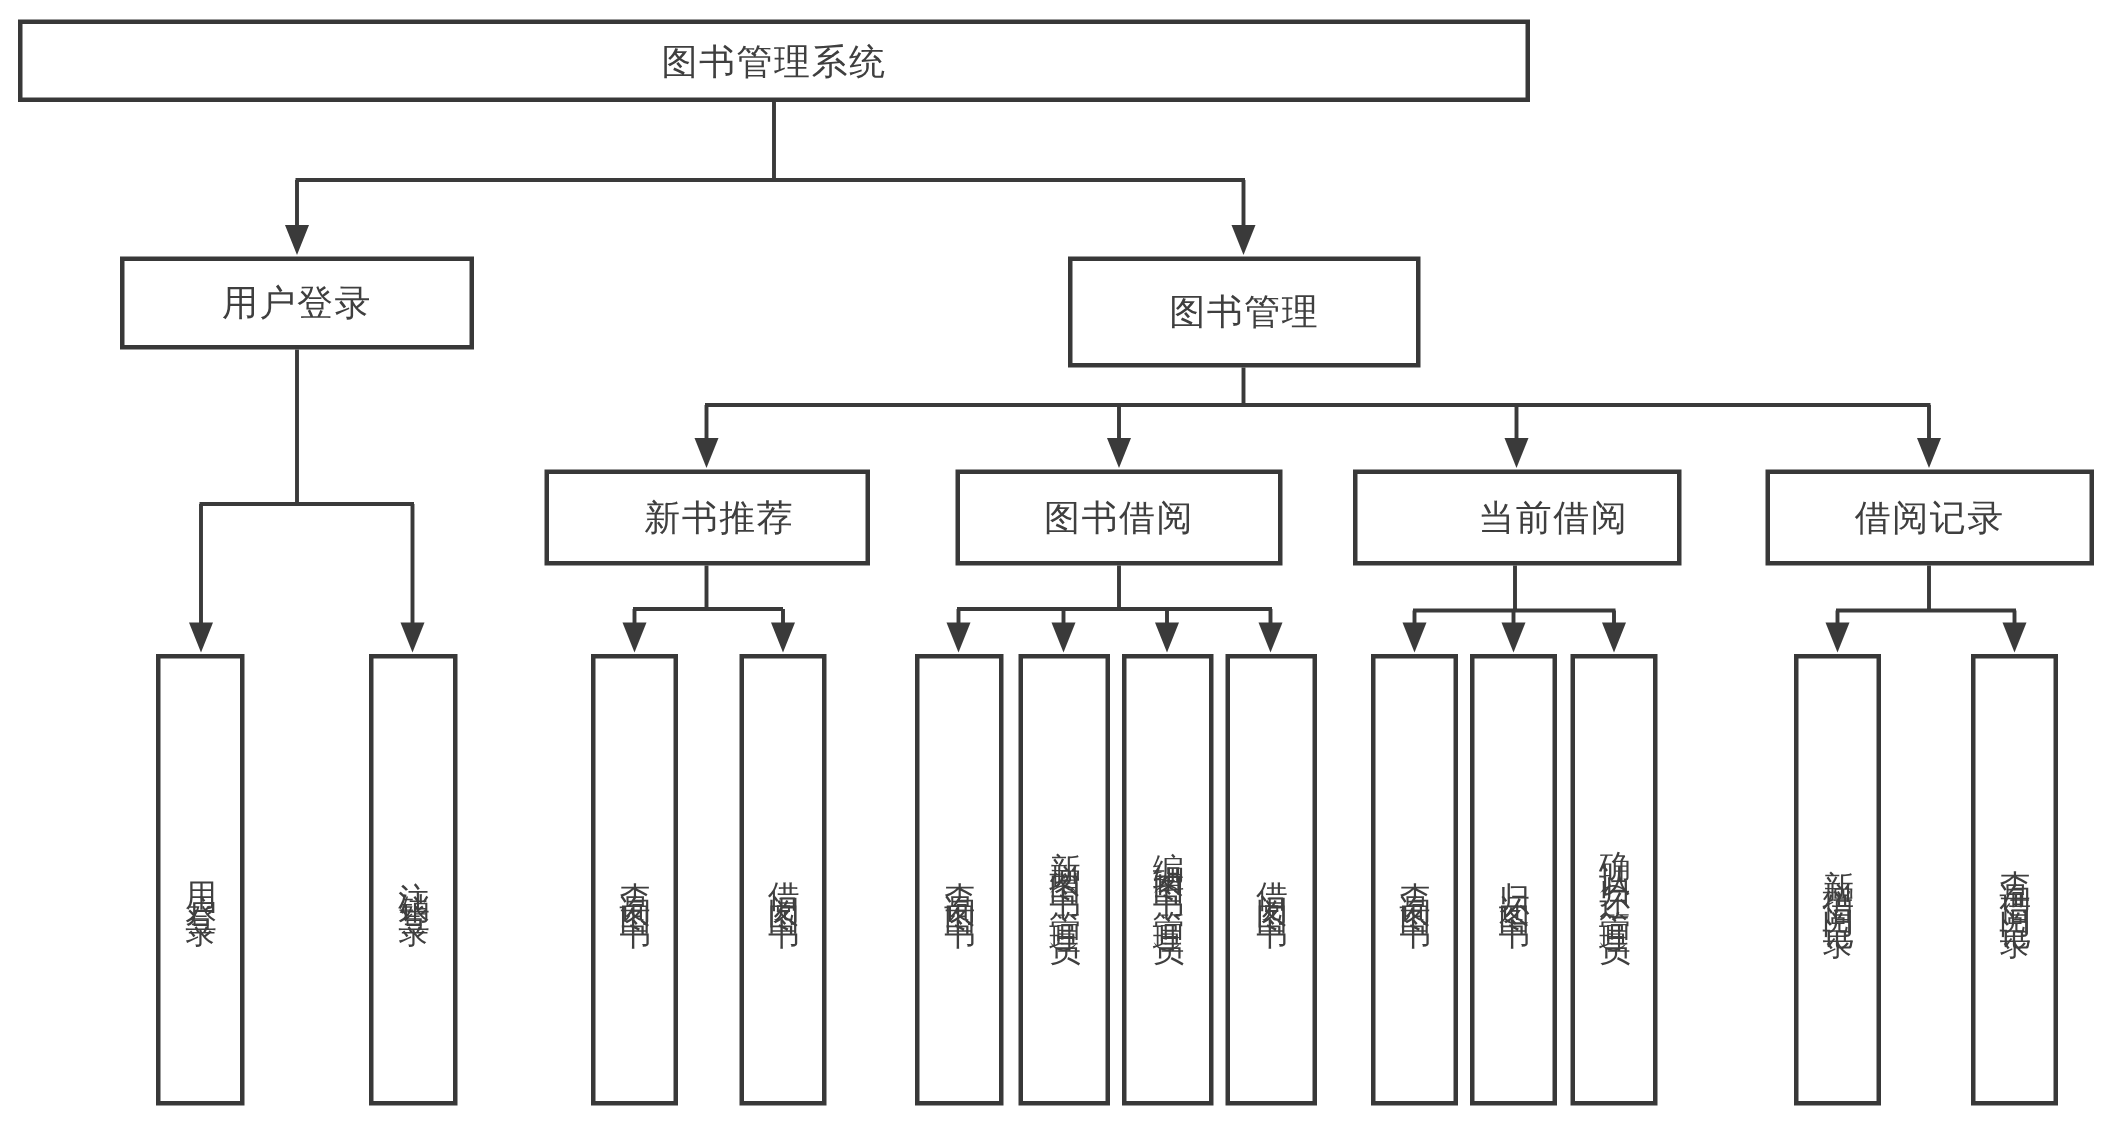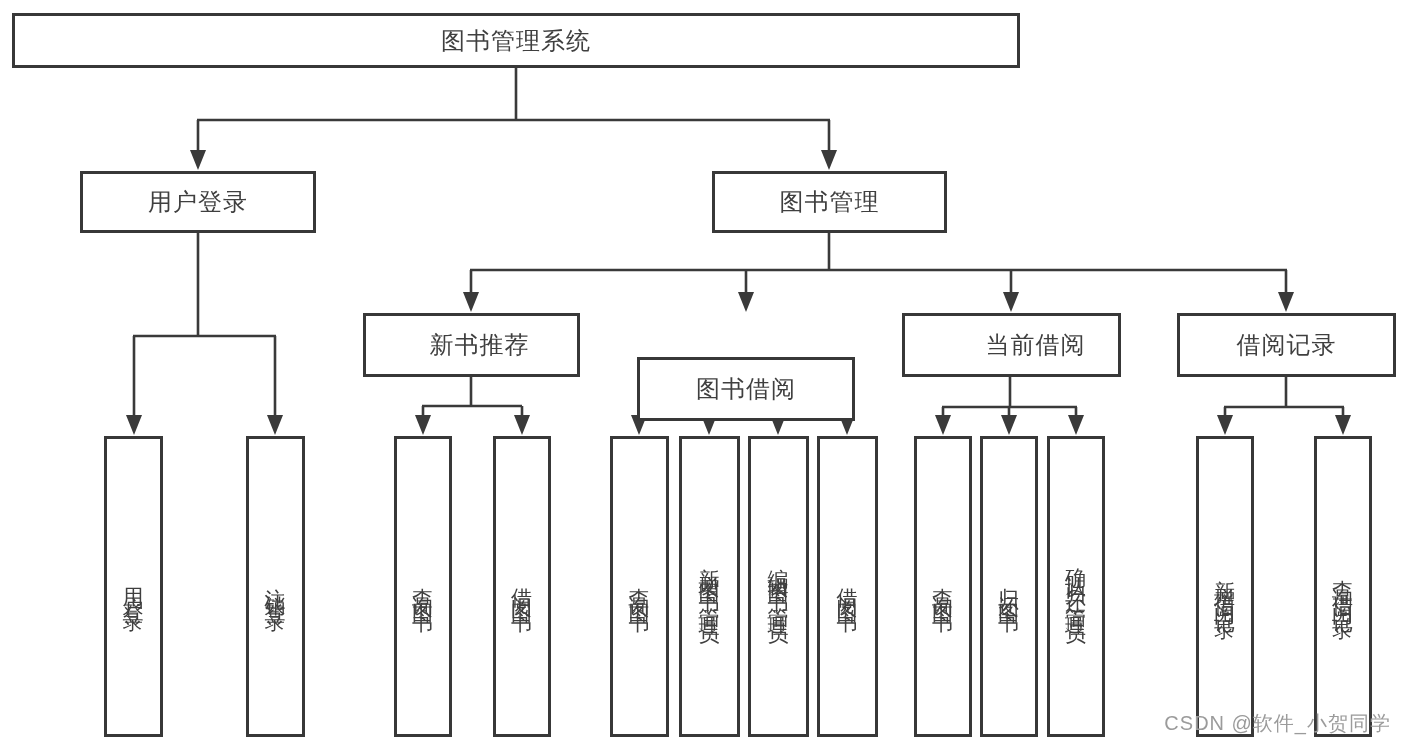--- a/index.html
+++ b/index.html
@@ -18,24 +18,24 @@
   .box .lbl{color:#3f3f3f;font-size:24px;letter-spacing:1px;white-space:nowrap;}
   .leaf{top:436px;height:301px;border-width:3px;}
   .leaf .lbl{
     writing-mode:vertical-rl;text-orientation:mixed;
     font-size:21px;letter-spacing:8px;line-height:1;white-space:nowrap;
   }
   
   .n-root{left:12px;top:13px;width:1008px;height:55px;}
   
   .n-l2a{left:80px;top:171px;width:236px;height:62px;}
-  .n-l2b{left:712px;top:171px;width:235px;height:62px;}
+  .n-l2b{left:712px;top:171px;width:235px;height:74px;}
   
   .n-l3a{left:363px;top:313px;width:217px;height:64px;padding-left:16px;}
-  .n-l3b{left:637px;top:313px;width:218px;height:64px;margin-top:44px;}
+  .n-l3b{left:637px;top:313px;width:218px;height:64px;}
   .n-l3c{left:902px;top:313px;width:219px;height:64px;padding-left:48px;}
   .n-l3d{left:1177px;top:313px;width:219px;height:64px;}
   
   .n-u1{left:104px;width:59px;}
   .n-u2{left:246px;width:59px;}
   .n-a1{left:394px;width:58px;}
   .n-a2{left:493px;width:58px;}
   .n-b1{left:610px;width:59px;}
   .n-b2{left:679px;width:61px;}
   .n-b3{left:748px;width:61px;}
@@ -155,14 +155,13 @@
     <span class="lbl">确认归还（管理员）</span>
   </div>
 
   <div class="box leaf n-d1">
     <span class="lbl">新增借阅记录</span>
   </div>
   <div class="box leaf n-d2">
     <span class="lbl">查询借阅记录</span>
   </div>
 
-  <div class="watermark">CSDN @软件_小贺同学</div>
 </div>
 
 </body></html>

